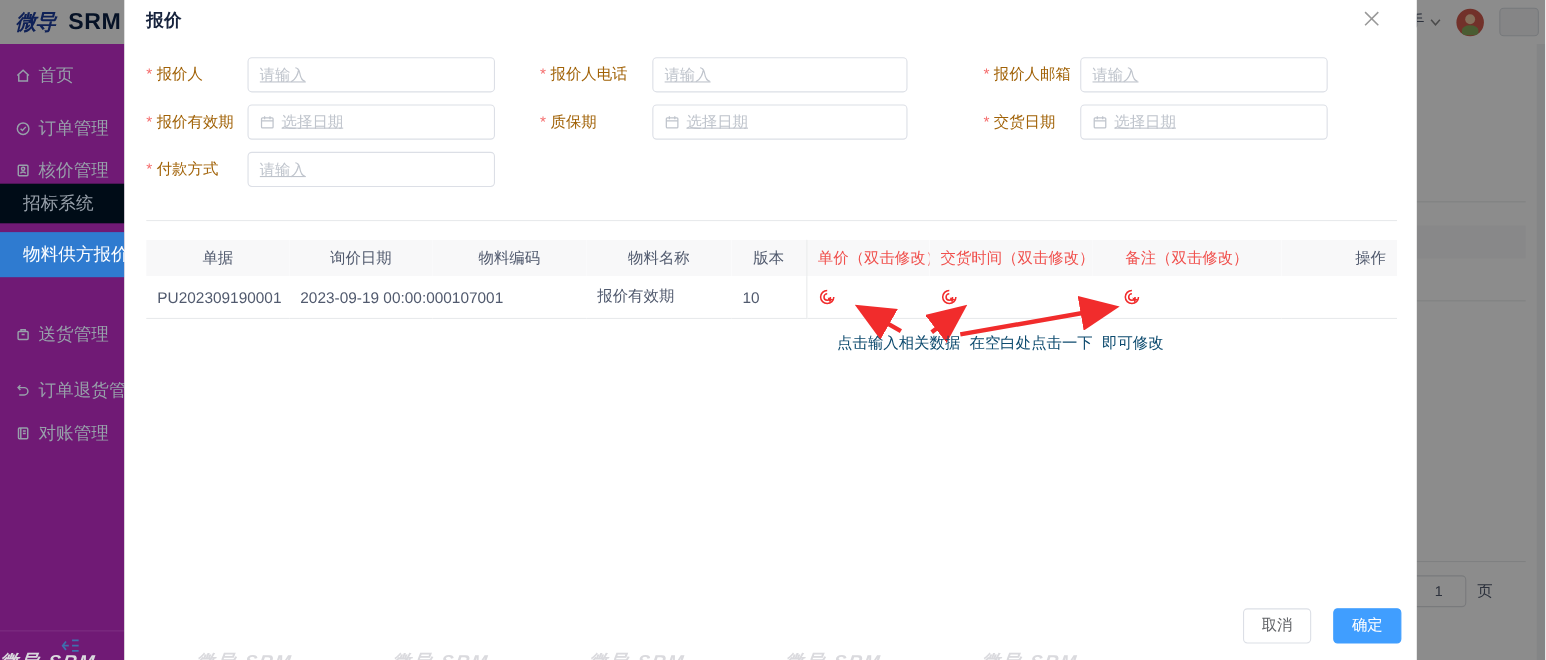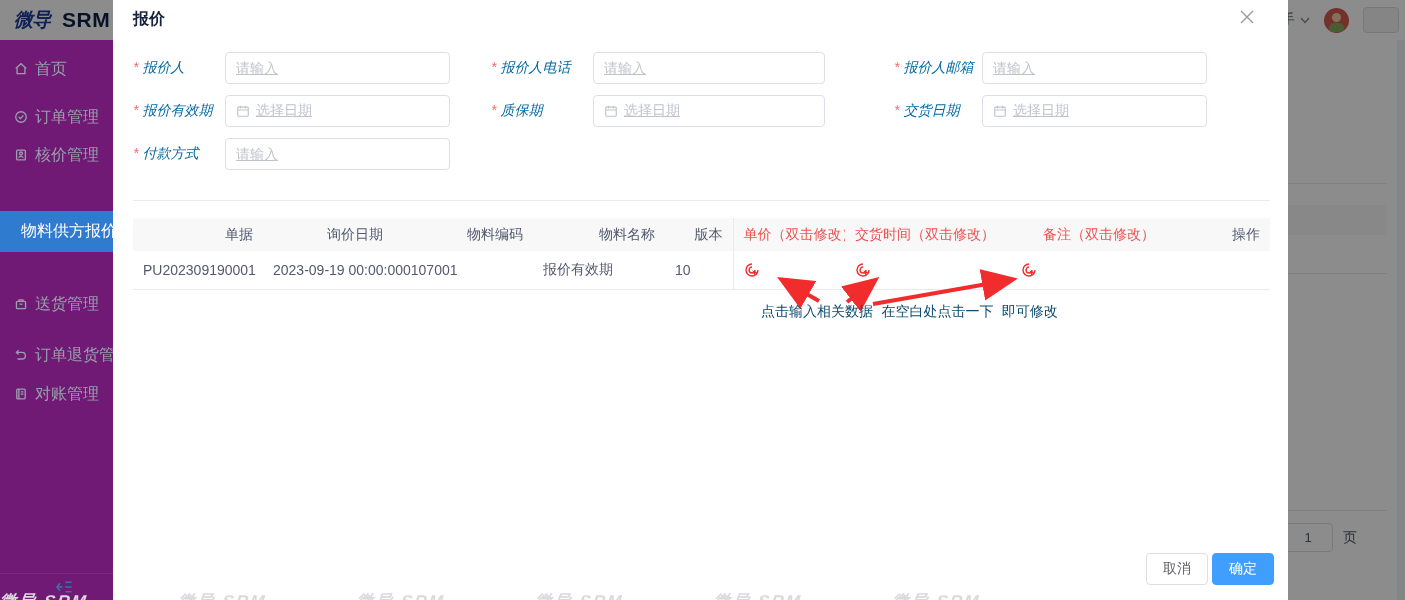--- a/index.html
+++ b/index.html
@@ -38,43 +38,43 @@
   .collapse { position:absolute; left:55px; top:540px; color:#3f6fae; cursor:pointer; }
 
   
   .modal { position:absolute; left:113px; top:0; width:1175px; height:600px; background:#fff; z-index:4; }
   .modal-title { position:absolute; left:20px; top:9px; font-size:16px; font-weight:bold; color:#17233d; }
   .modal-close { position:absolute; right:32px; top:8px; width:18px; height:18px; cursor:pointer; color:#999; }
 
   .form-area { position:absolute; left:20px; top:52px; width:1137px; }
   .form-grid { display:grid; grid-template-columns:350px 395px 370px; grid-column-gap:8px; grid-row-gap:11px; }
   .field { display:flex; align-items:center; height:32px; }
-  .field-label { flex:0 0 auto; width:92px; font-size:14px; color:#0369a1;font-style:italic; }
+  .field-label { flex:0 0 auto; width:92px; font-size:14px; color:#a16207; }
   .col2 .field-label { width:102px; }
   .col3 .field-label { width:88px; }
   .required::before { content:"*"; color:#f56c6c; margin-right:4px; }
   .input-box { width:225px; height:32px; border:1px solid #dcdfe6; border-radius:4px; background:#fff; display:flex; align-items:center; padding:0 10px; gap:6px; color:#bfc4cc; font-size:14px;text-decoration:underline; }
   .input-box input { border:none; outline:none; width:100%; font-size:14px; color:#515a6e; background:transparent; font-family:inherit; }
   .input-box input::placeholder { color:#bfc4cc; }
   .col2 .input-box { width:232px; }
 
   .divider { position:absolute; left:20px; top:200px; width:1137px; border-top:1px solid #e8eaec; }
 
   .quote-table { position:absolute; left:20px; top:218px; width:1137px; border-collapse:collapse; table-layout:fixed; font-size:14px; }
-  .quote-table th { background:#f8f8f9; font-weight:normal; color:#515a6e; text-align:right; height:33px; padding:0 10px; white-space:nowrap; overflow:hidden; }
+  .quote-table th { background:#f8f8f9; font-weight:normal; color:#515a6e; text-align:center; height:33px; padding:0 10px; white-space:nowrap; overflow:hidden; }
   .quote-table td { height:38px; padding:0 10px; border-bottom:1px solid #e8eaec; color:#515a6e; white-space:nowrap; }
   .quote-table .red { color:#f0504d; }
   .quote-table .th-op, .quote-table .td-op { text-align:right; }
   .quote-table .b-left { border-left:1px solid #e8eaec; }
   .click-cell svg { vertical-align:middle; }
 
   .annotation { position:absolute; left:648px; top:303px; color:#0c4a6e; font-size:14px; white-space:nowrap;font-family:Liberation Mono, monospace; }
   .arrows { position:absolute; left:0; top:0; width:1175px; height:600px; pointer-events:none; }
 
-  .modal-footer { position:absolute; right:14px; top:553px; display:flex; gap:4px;padding-left:40px; }
+  .modal-footer { position:absolute; right:14px; top:553px; display:flex; gap:20px;padding-left:40px; }
   .btn { height:32px; padding:0 16px; border-radius:4px; font-size:14px; cursor:pointer; border:1px solid #dcdfe6; background:#fff; color:#606266; font-family:inherit; }
   .btn-primary { background:#409eff; border-color:#409eff; color:#fff; }
 
   
   .watermark { position:absolute; left:0; top:590px; width:1405px; height:10px; overflow:hidden; z-index:5; pointer-events:none; color:#dadade; font-style:italic; font-weight:bold; font-size:17px; letter-spacing:2px; white-space:nowrap; transform:skewX(-8deg); }
   .watermark span { margin-right:90px; }
 </style>
 </head>
 <body>
 
@@ -125,20 +125,23 @@
         </svg>
       <span>订单管理</span>
     </div>
     <div class="side-item" style="top:103px">
       <svg width="14" height="14" viewBox="0 0 16 16" fill="none" stroke="currentColor" stroke-width="1.5">
           <rect x="3" y="2.5" width="10" height="11" rx="1"></rect>
           <circle cx="8" cy="6.3" r="1.7"></circle>
           <path d="M5.6 11 c0-1.8 4.8-1.8 4.8 0"></path>
         </svg>
       <span>核价管理</span>
+    </div>
+    <div class="side-sub sub-dark" style="top:127px">
+      <span>招标系统</span>
     </div>
     <div class="side-sub sub-active" style="top:171px">
       <span>物料供方报价</span>
     </div>
     <div class="side-item" style="top:252px">
       <svg width="14" height="14" viewBox="0 0 16 16" fill="none" stroke="currentColor" stroke-width="1.5">
           <rect x="2.8" y="5" width="10.4" height="8.2" rx="1"></rect>
           <path d="M5.8 5 V3.2 h4.4 V5"></path>
           <path d="M6.4 8.2 h3.2"></path>
         </svg>

